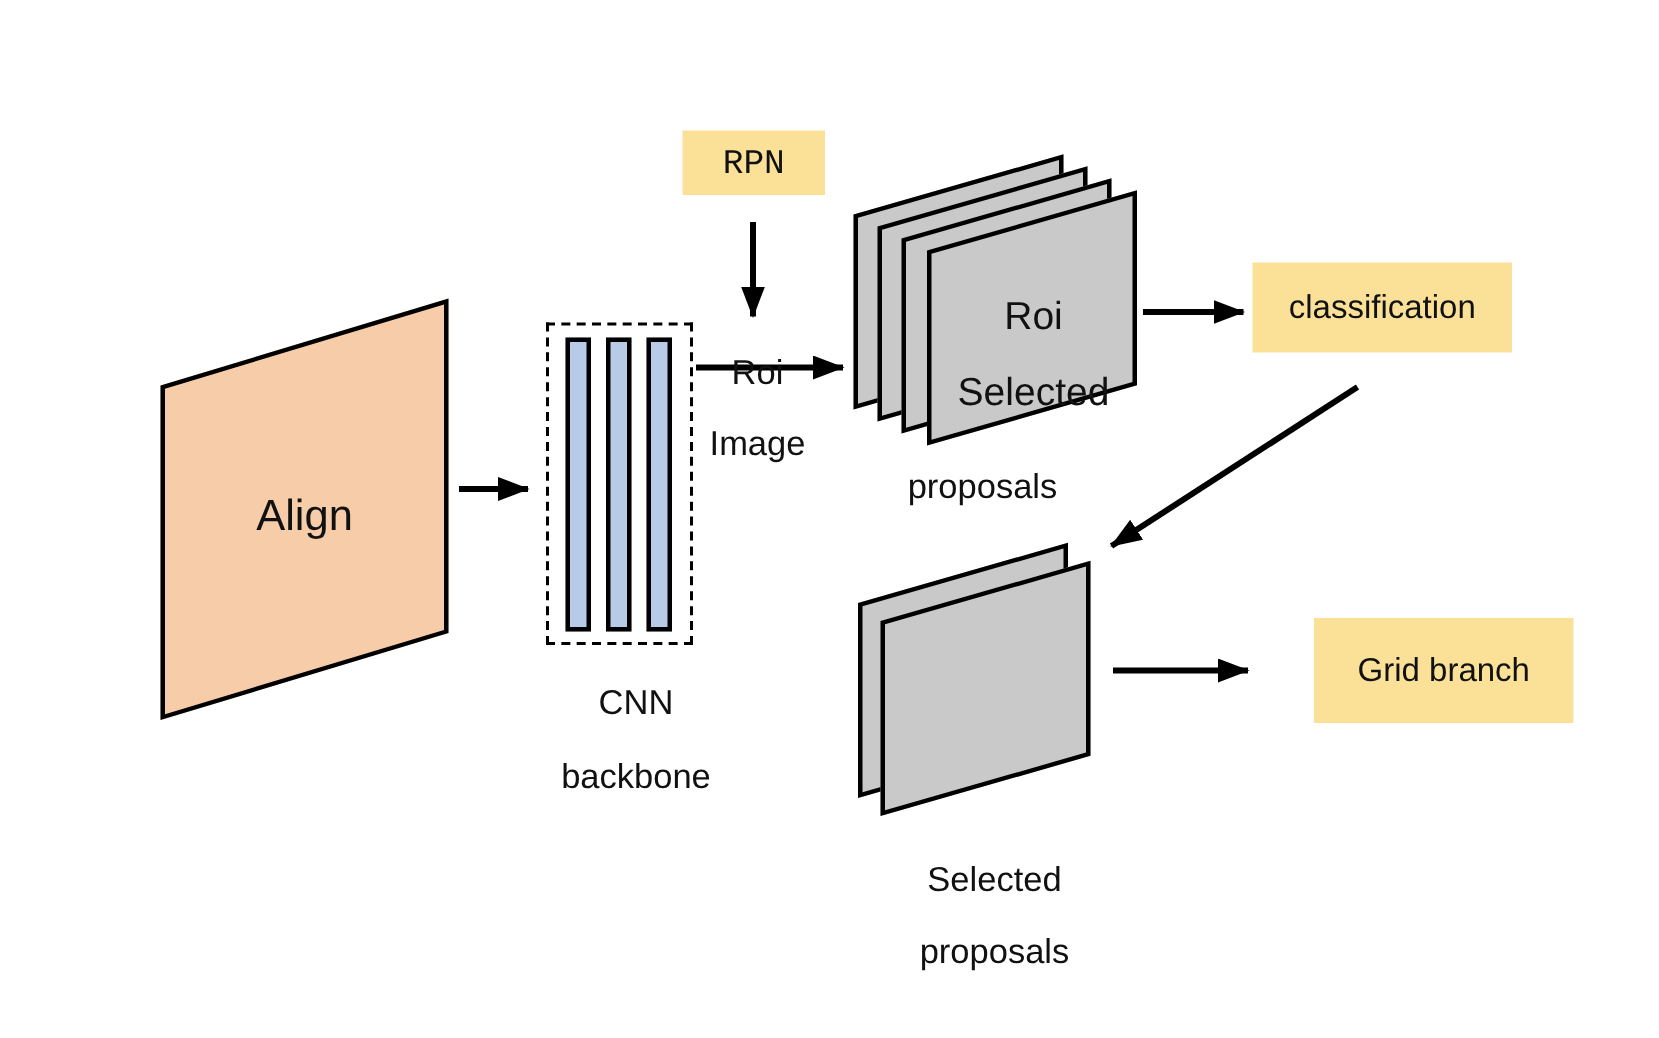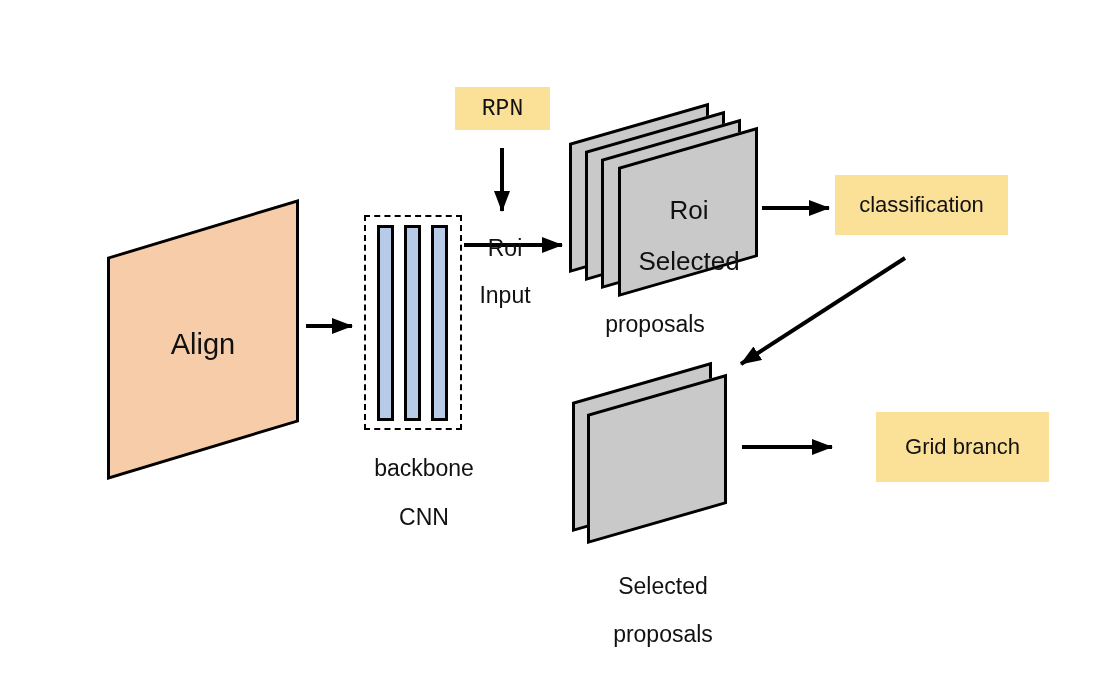--- a/index.html
+++ b/index.html
@@ -91,32 +91,32 @@
       <div>Align</div>
     </div>
   </div>
 
   <div>
     <div class="dashed-box"></div>
     <div class="bar" style="left:377px;"></div>
     <div class="bar" style="left:404px;"></div>
     <div class="bar" style="left:431px;"></div>
     <div class="lbl" style="left:344px;top:434px;width:160px;">
+      <div>CNN</div>
       <div>backbone</div>
-      <div>CNN</div>
     </div>
   </div>
 
   <div class="ybox" style="left:455px;top:87px;width:95px;height:43px;font-size:23px;font-family:Liberation Mono, monospace;">
     <span>RPN</span>
   </div>
 
   <div class="lbl" style="left:455px;top:215px;width:100px;line-height:28px;">
     <div>Roi</div>
-    <div>Input</div>
+    <div>Image</div>
   </div>
 
   <div>
     <div class="sheet" style="left:569px;top:143px;"></div>
     <div class="sheet" style="left:585px;top:151px;"></div>
     <div class="sheet" style="left:601px;top:159px;"></div>
     <div class="sheet" style="left:618px;top:167px;"></div>
     <div class="lbl" style="left:620px;top:175px;width:138px;font-size:26px;line-height:32px;">
       <div>Roi</div>
       <div>Selected</div>

